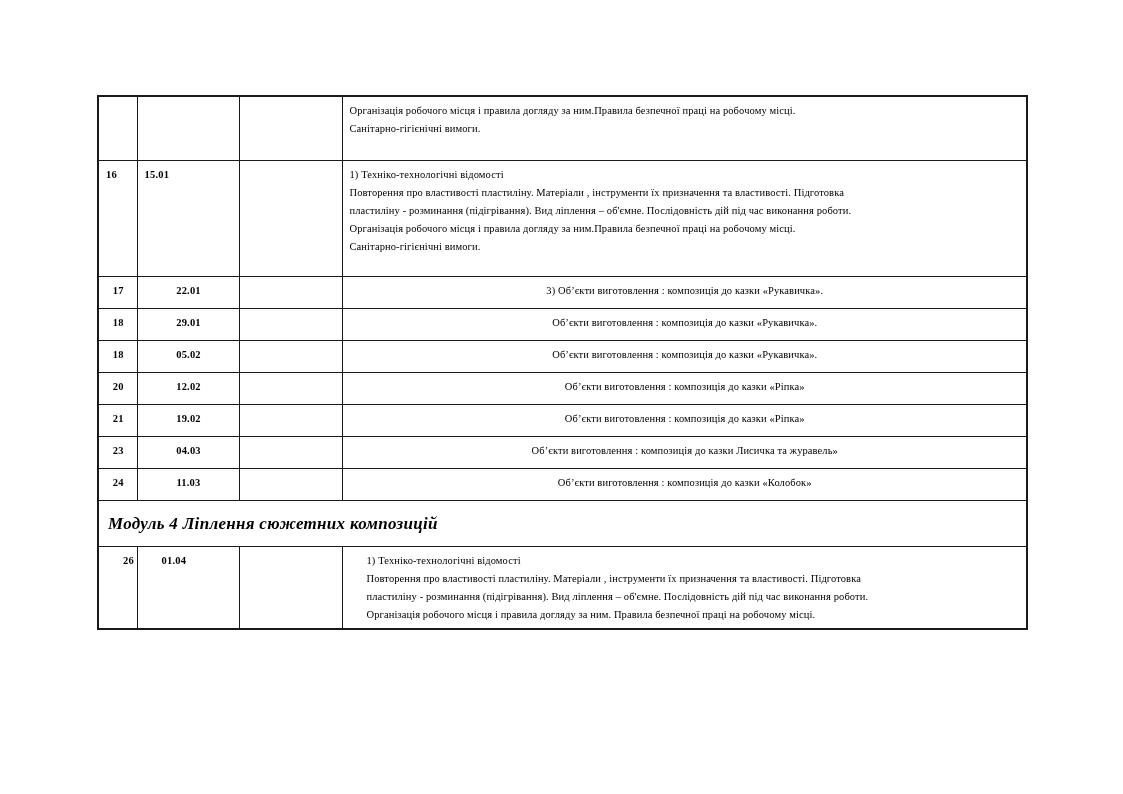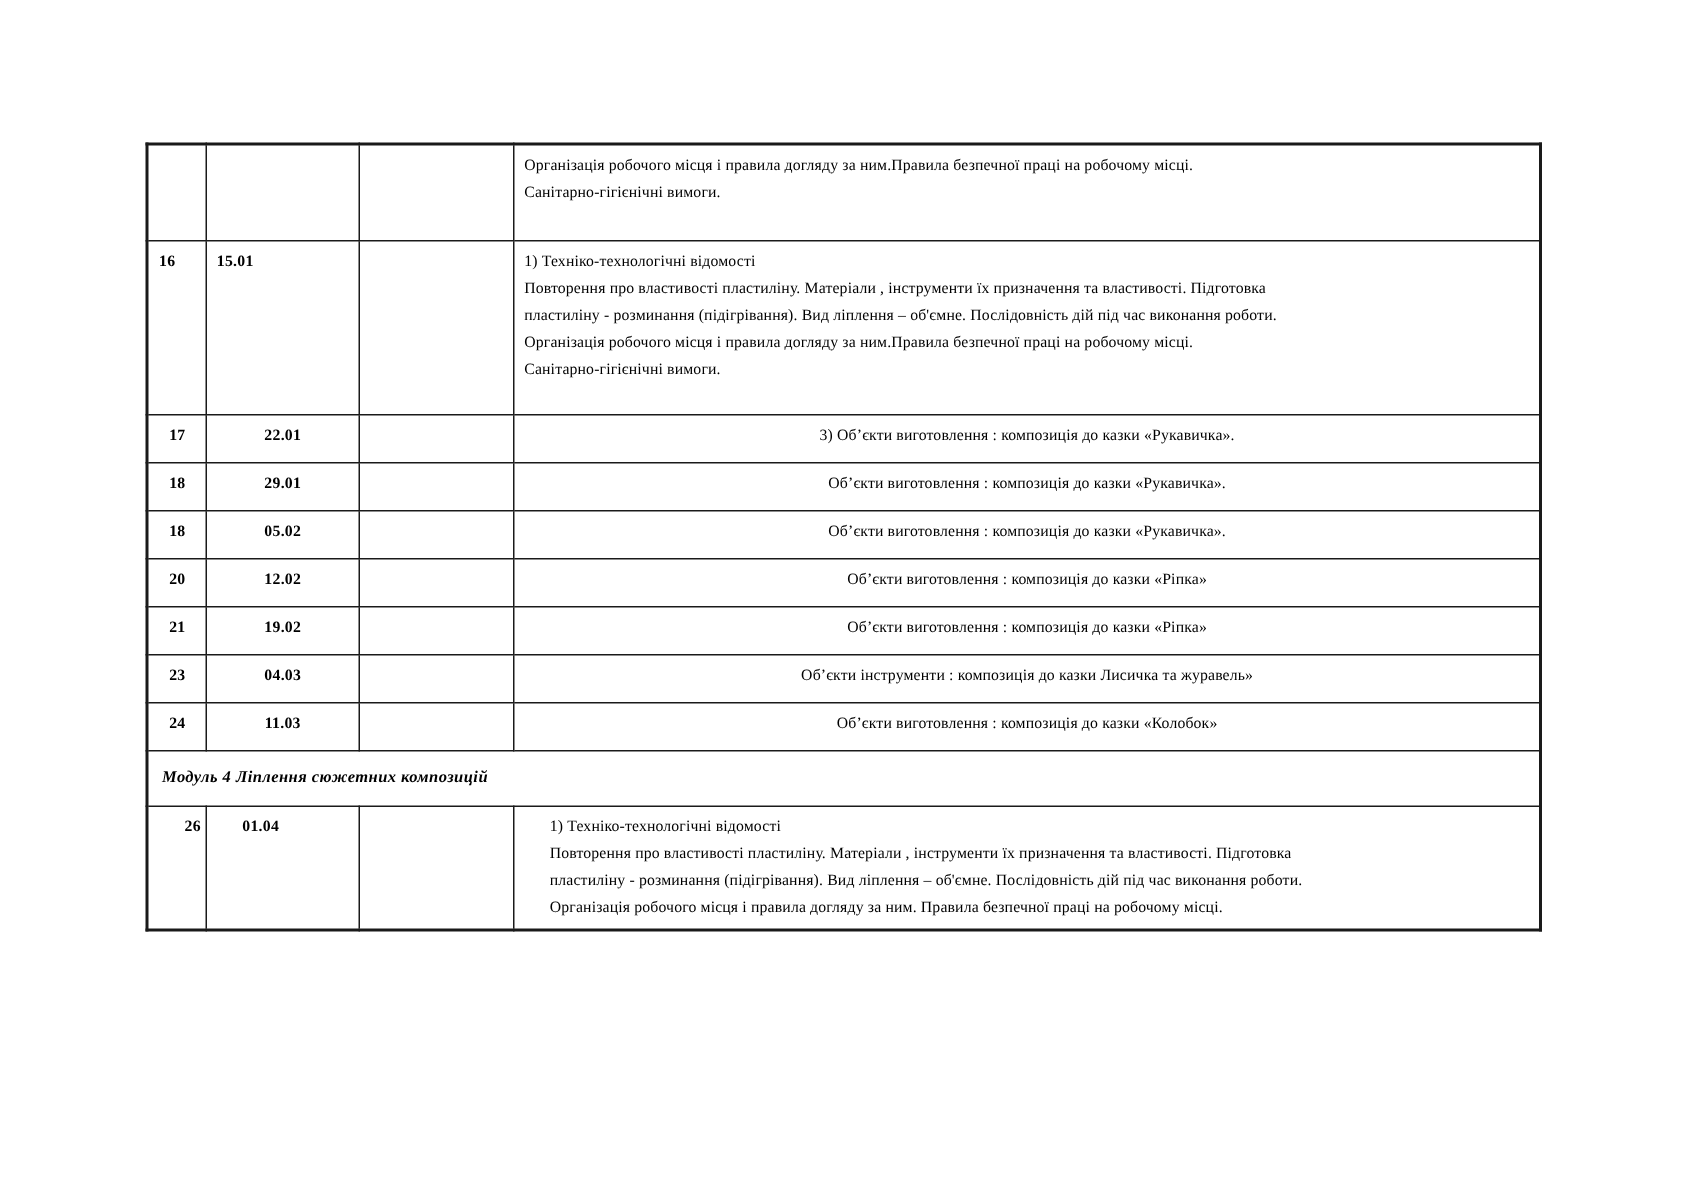--- a/index.html
+++ b/index.html
@@ -60,21 +60,21 @@
   .cell-body .line {
     display: block;
     white-space: nowrap;
   }
   .module-row td {
     padding: 8px 6px 8px 9px;
   }
   .module-title {
     font-weight: bold;
     font-style: italic;
-    font-size: 11px;
+    font-size: 17px;
     letter-spacing: 0.3px;
     white-space: nowrap;
   }
   
   tr.r-cont   td { height: 54px; }
   tr.r-big    td { height: 106px; }
   tr.r-single td { height: 22px; text-align: center; }
   tr.r-mod    td { height: 20px; }
   tr.r-last   td { height: 72px; padding-left: 24px; }
 </style>
@@ -149,21 +149,21 @@
           <td class="cell-blank"></td>
           <td class="cell-body">
             <span class="line">Об’єкти виготовлення : композиція до казки «Ріпка»</span>
           </td>
         </tr>
         <tr class="r-single">
           <td class="cell-num">23</td>
           <td class="cell-date">04.03</td>
           <td class="cell-blank"></td>
           <td class="cell-body">
-            <span class="line">Об’єкти інструменти : композиція до казки Лисичка та журавель»</span>
+            <span class="line">Об’єкти виготовлення : композиція до казки Лисичка та журавель»</span>
           </td>
         </tr>
         <tr class="r-single">
           <td class="cell-num">24</td>
           <td class="cell-date">11.03</td>
           <td class="cell-blank"></td>
           <td class="cell-body">
             <span class="line">Об’єкти виготовлення : композиція до казки «Колобок»</span>
           </td>
         </tr>

